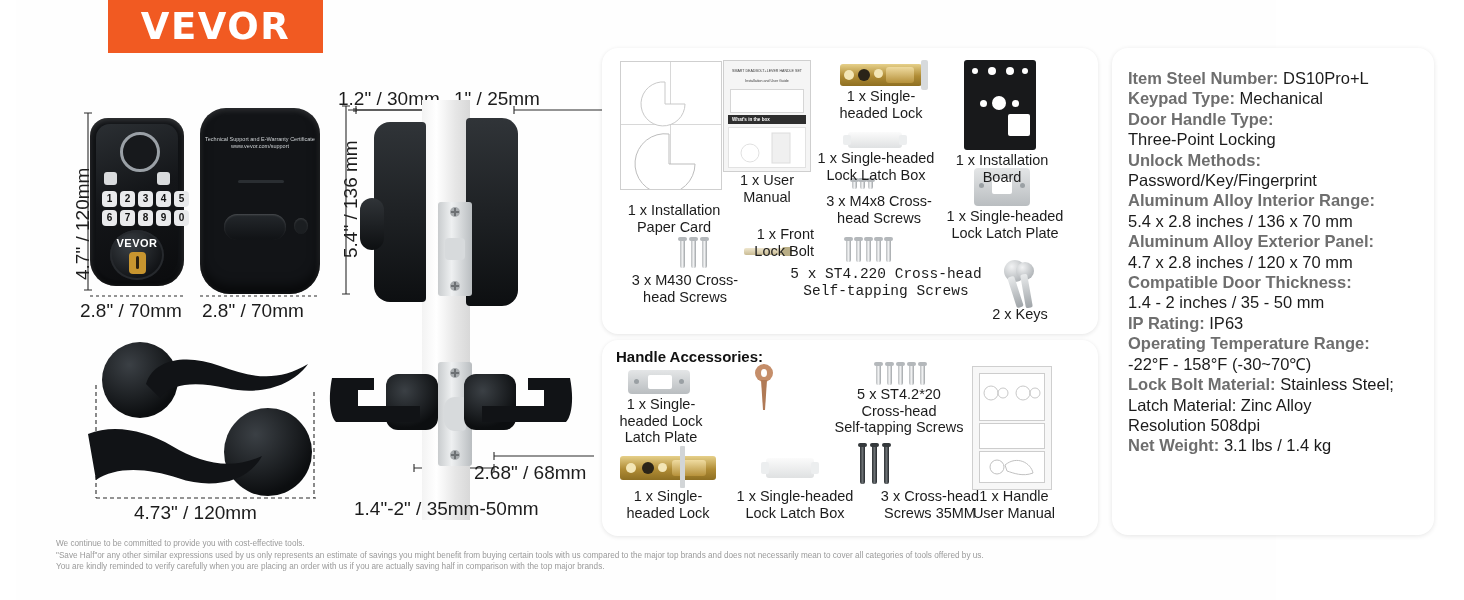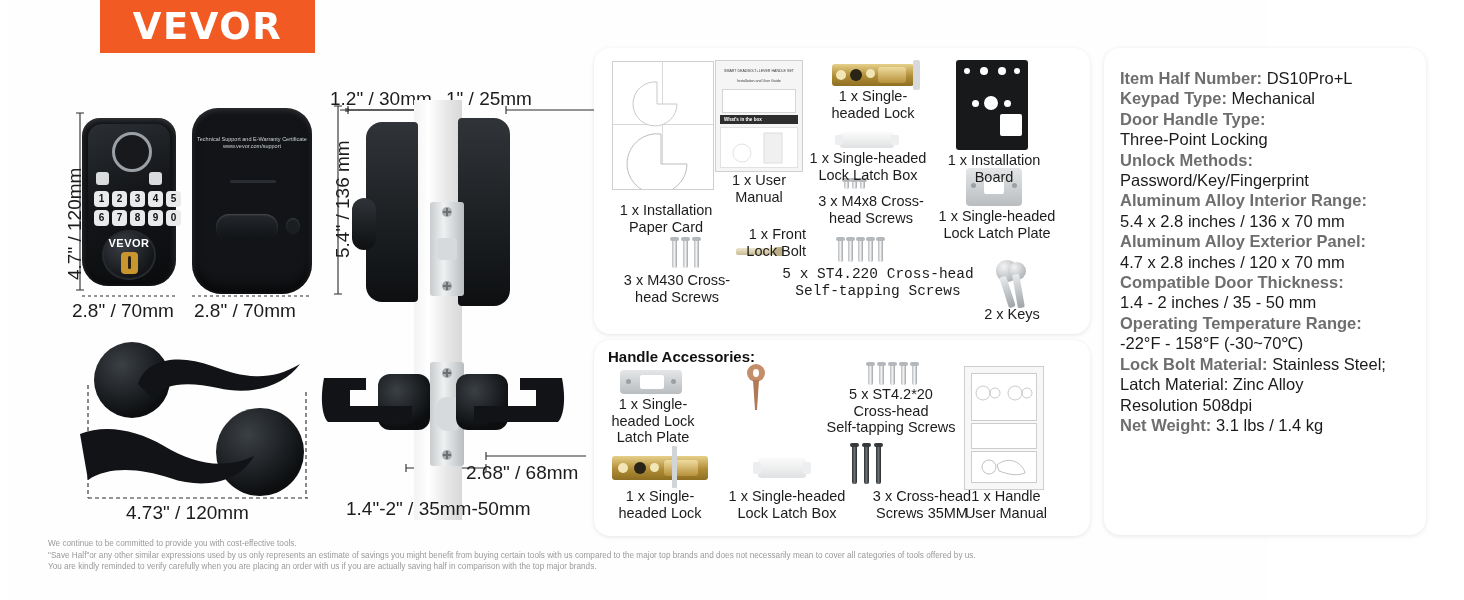--- a/index.html
+++ b/index.html
@@ -4,21 +4,21 @@
 <style>
   html,body{margin:0;padding:0;}
   body{
     width:1464px;height:600px;
     background:#ffffff;
     font-family:"Liberation Sans", sans-serif;
     overflow:hidden;
     position:relative;
     -webkit-font-smoothing:antialiased;
   }
-  .stage{position:absolute;left:8px;top:0;width:1260px;height:600px;background:#fefefe;}
+  .stage{position:absolute;left:16px;top:0;width:1260px;height:600px;background:#fefefe;}
 
   
   .logo{
     position:absolute;left:92px;top:0;width:215px;height:53px;
     background:#f15a22;display:flex;align-items:center;justify-content:center;
   }
   .logo span{
     color:#fff;font-weight:bold;font-size:37px;letter-spacing:1.5px;
     font-family:"DejaVu Sans", sans-serif;
   }
@@ -440,21 +440,21 @@
     <div class="acc-label" style="left:258px;top:148px;width:140px;">3 x Cross-head
 Screws 35MM</div>
     <div class="acc-label" style="left:360px;top:148px;width:104px;">1 x Handle
 User Manual</div>
   </div>
 
   <div class="spec">
     <div class="spec-list">
 
       <div class="spec-row">
-        <span class="k">Item Half Number:</span><span class="v"> DS10Pro+L</span>
+        <span class="k">Item Steel Number:</span><span class="v"> DS10Pro+L</span>
       </div>
       <div class="spec-row">
         <span class="k">Keypad Type:</span><span class="v"> Mechanical</span>
       </div>
       <div class="spec-row">
         <div class="k">Door Handle Type:</div>
         <div class="v">Three-Point Locking</div>
       </div>
       <div class="spec-row">
         <div class="k">Unlock Methods:</div>
@@ -464,20 +464,23 @@
         <div class="k">Aluminum Alloy Interior Range:</div>
         <div class="v">5.4 x 2.8 inches / 136 x 70 mm</div>
       </div>
       <div class="spec-row">
         <div class="k">Aluminum Alloy Exterior Panel:</div>
         <div class="v">4.7 x 2.8 inches / 120 x 70 mm</div>
       </div>
       <div class="spec-row">
         <div class="k">Compatible Door Thickness:</div>
         <div class="v">1.4 - 2 inches / 35 - 50 mm</div>
+      </div>
+      <div class="spec-row">
+        <span class="k">IP Rating:</span><span class="v"> IP63</span>
       </div>
       <div class="spec-row">
         <div class="k">Operating Temperature Range:</div>
         <div class="v">-22°F - 158°F (-30~70℃)</div>
       </div>
       <div class="spec-row">
         <span class="k">Lock Bolt Material:</span><span class="v"> Stainless Steel;</span>
         <div class="v">Latch Material: Zinc Alloy</div>
       </div>
       <div class="spec-row">

